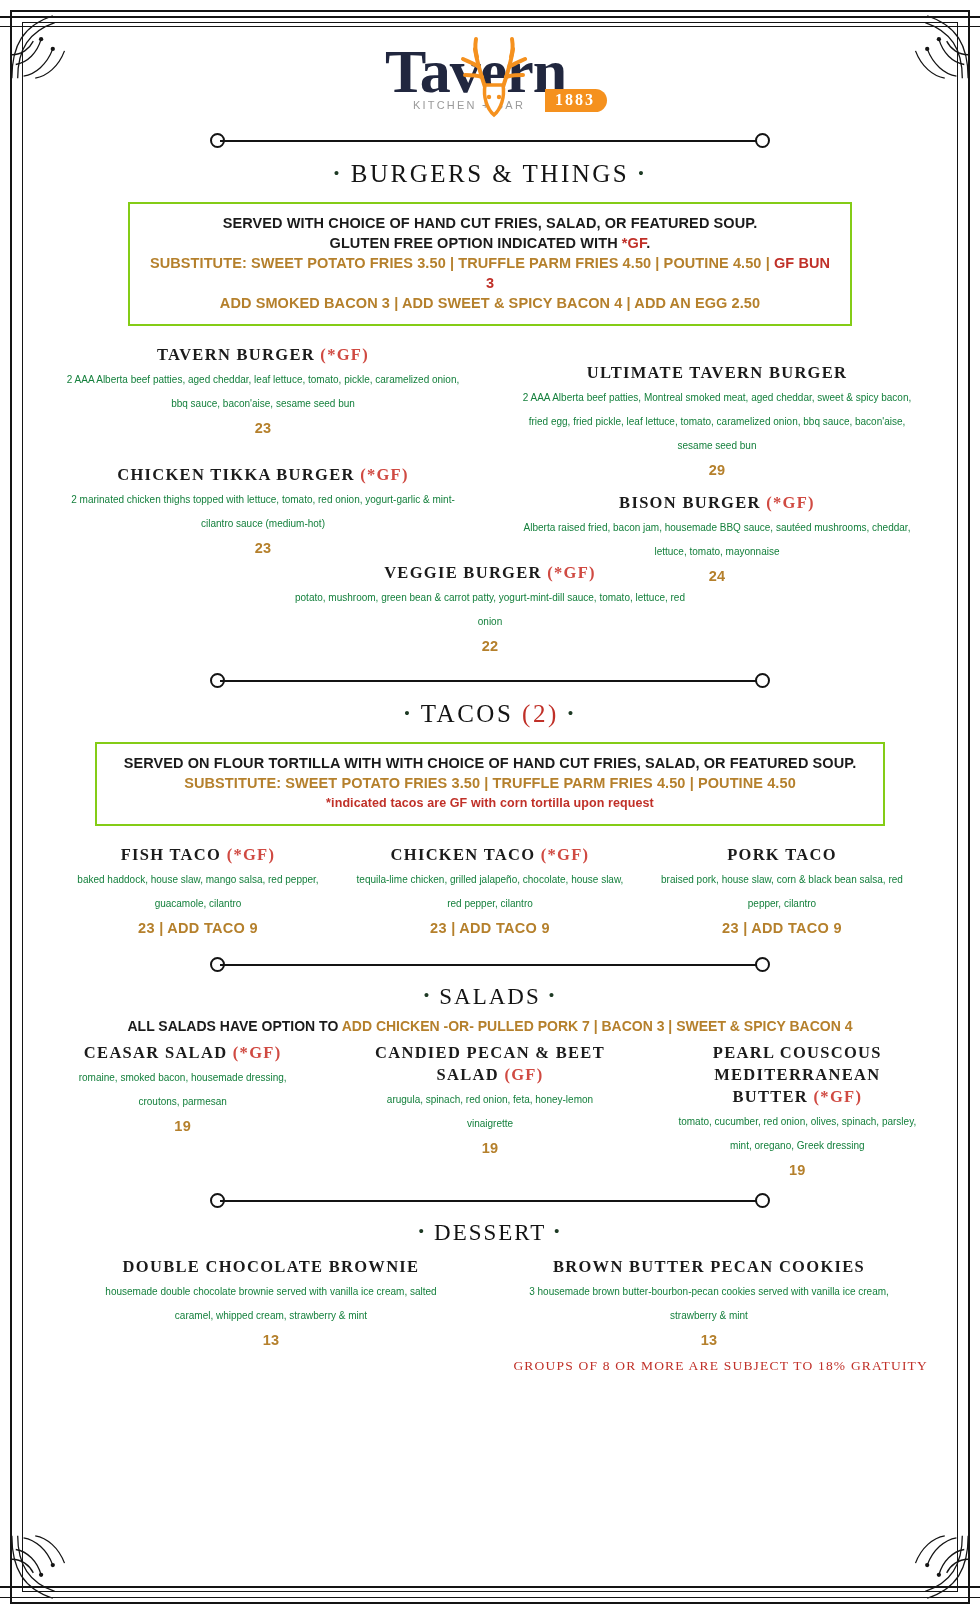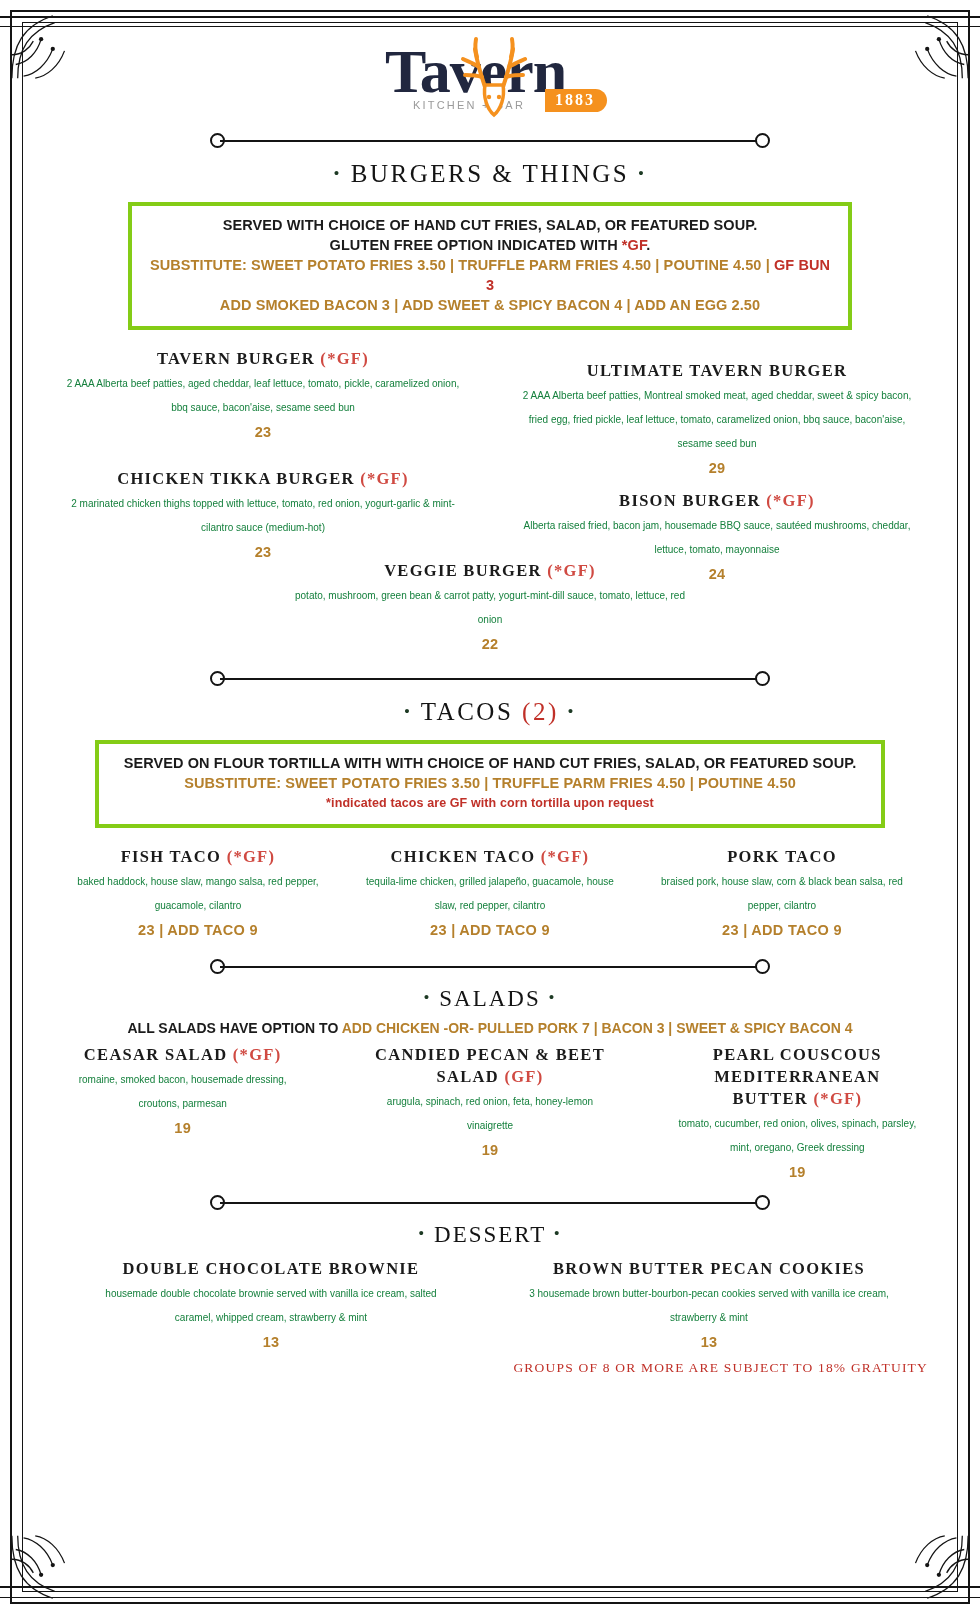--- a/index.html
+++ b/index.html
@@ -86,21 +86,21 @@
     font-family:"Liberation Serif", serif;
     font-size:25px; letter-spacing:2.5px; font-weight:400;
     color:#141414; margin:6px 0 14px;
   }
   .section-title.small{ font-size:23px; letter-spacing:2px;}
   .section-title .bullet{ color:#1d3a24; font-size:17px; vertical-align:3px; }
   .section-title .red{ color:#c03028; }
 
   
   .infobox{
-    border:4px solid #84cc16;
+    border:2px solid #84cc16;
     padding:9px 14px 11px;
     text-align:center;
     margin:0 auto 18px;
   }
   .infobox .line{
     font-weight:700; font-size:14.5px; line-height:20px;
     letter-spacing:.1px;
   }
   .infobox .gold{ color:#b5802c; }
   .infobox .red{ color:#c03028; }
@@ -254,21 +254,21 @@
         <div class="desc">2 AAA Alberta beef patties, aged cheddar, leaf lettuce, tomato, pickle, caramelized onion, bbq sauce, bacon'aise, sesame seed bun</div>
         <div class="price">23</div>
       </div>
       <div class="item" style="margin-top:28px;">
         <div class="name"><span>CHICKEN TIKKA BURGER</span> <span class="gf">(*GF)</span></div>
         <div class="desc">2 marinated chicken thighs topped with lettuce, tomato, red onion, yogurt-garlic &amp; mint-cilantro sauce (medium-hot)</div>
         <div class="price">23</div>
       </div>
     </div>
     <div class="col">
-      <div class="item" style="margin-top:12px;">
+      <div class="item" style="margin-top:18px;">
         <div class="name"><span>ULTIMATE TAVERN BURGER</span> <span class="gf"></span></div>
         <div class="desc">2 AAA Alberta beef patties, Montreal smoked meat, aged cheddar, sweet &amp; spicy bacon, fried egg, fried pickle, leaf lettuce, tomato, caramelized onion, bbq sauce, bacon'aise, sesame seed bun</div>
         <div class="price">29</div>
       </div>
       <div class="item" style="margin-top:14px;">
         <div class="name"><span>BISON BURGER</span> <span class="gf">(*GF)</span></div>
         <div class="desc">Alberta raised fried, bacon jam, housemade BBQ sauce, sautéed mushrooms, cheddar, lettuce, tomato, mayonnaise</div>
         <div class="price">24</div>
       </div>
     </div>
@@ -302,21 +302,21 @@
     <div class="col">
       <div class="item">
         <div class="name"><span>FISH TACO</span> <span class="gf">(*GF)</span></div>
         <div class="desc">baked haddock, house slaw, mango salsa, red pepper, guacamole, cilantro</div>
         <div class="price">23 | ADD TACO 9</div>
       </div>
     </div>
     <div class="col">
       <div class="item">
         <div class="name"><span>CHICKEN TACO</span> <span class="gf">(*GF)</span></div>
-        <div class="desc">tequila-lime chicken, grilled jalapeño, guacamole, house slaw, red pepper, cilantro</div>
+        <div class="desc">tequila-lime chicken, grilled jalapeño, chocolate, house slaw, red pepper, cilantro</div>
         <div class="price">23 | ADD TACO 9</div>
       </div>
     </div>
     <div class="col">
       <div class="item">
         <div class="name"><span>PORK TACO</span> <span class="gf"></span></div>
         <div class="desc">braised pork, house slaw, corn &amp; black bean salsa, red pepper, cilantro</div>
         <div class="price">23 | ADD TACO 9</div>
       </div>
     </div>

